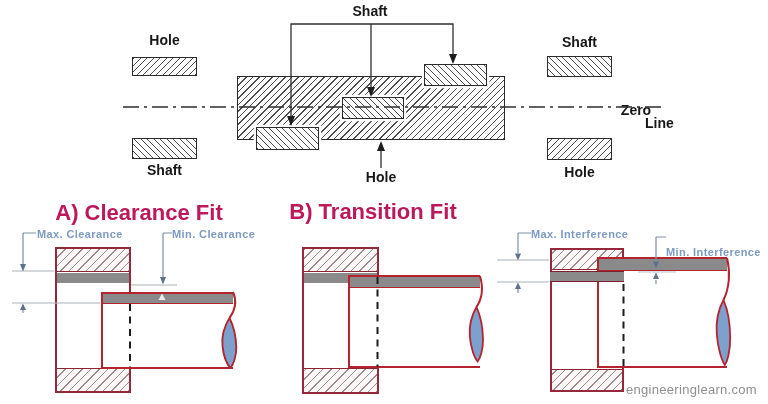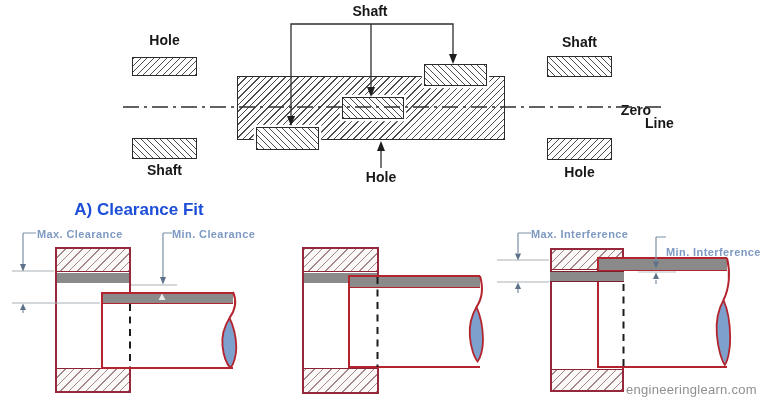--- a/index.html
+++ b/index.html
@@ -7,21 +7,21 @@
            font-family:"Liberation Sans", sans-serif; }
 
   
   .t-label { position:absolute; font-weight:bold; font-size:14px; color:#171717; text-align:center; }
   .t-rect { position:absolute; border:1.6px solid #2b2b2b; box-sizing:border-box; background-color:#fefefe; }
   .hatchF { background-image:repeating-linear-gradient(-45deg, rgba(45,45,45,.85) 0 1px, transparent 1px 4.6px); }
   .hatchB { background-image:repeating-linear-gradient(45deg, rgba(45,45,45,.85) 0 1px, transparent 1px 4.6px); }
   .halo   { box-shadow:0 0 0 2.2px #ffffff; }
 
   
-  .fit-title { position:absolute; width:200px; text-align:center; font-weight:bold; font-size:17px; color:#1d4ed8; }
+  .fit-title { position:absolute; width:200px; text-align:center; font-weight:bold; font-size:22px; color:#be185d; }
   .blue-lbl  { position:absolute; font-weight:bold; font-size:11px; letter-spacing:.4px; color:#7e9ac2; white-space:nowrap; }
   .part-lbl  { position:absolute; width:46px; text-align:center; font-weight:bold; font-size:9.5px;
                letter-spacing:.6px; color:#7e9ac2; }
   .hole-col  { position:absolute; border:2px solid #96283c; box-sizing:border-box; background:#ffffff; z-index:3; }
   .fit-hatch { position:absolute; left:0; right:0;
                background-color:#fbf9f8;
                background-image:repeating-linear-gradient(-45deg, #a5888e 0 1px, transparent 1px 6px); }
   .fh-top    { top:0; border-bottom:1.5px solid #8e2433; }
   .fh-bot    { bottom:0; border-top:1.5px solid #8e2433; }
   .grayband  { position:absolute; left:0; right:0; background:#8a8a8a; }
@@ -66,20 +66,21 @@
     <div class="fit-hatch fh-top" style="height:22px;"></div>
     <div class="grayband" style="top:23.5px; height:10.5px;"></div>
     <div class="fit-hatch fh-bot" style="height:22px;"></div>
   </div>
   <div class="shaft" style="left:101px; top:292px; width:132px; height:77px;">
     <div class="shaft-band" style="height:8.5px;"></div>
   </div>
   <div class="part-lbl" style="left:55px; top:352px;">Hole</div>
   <div class="part-lbl" style="left:147px; top:352px;">Shaft</div>
 
+  <div class="fit-title" style="left:273px; top:199px;">B) Transition Fit</div>
   <div class="hole-col" style="left:302px; top:247px; width:77px; height:147px;">
     <div class="fit-hatch fh-top" style="height:22px;"></div>
     <div class="grayband" style="top:23.5px; height:10.5px;"></div>
     <div class="fit-hatch fh-bot" style="height:23px;"></div>
   </div>
   <div class="shaft" style="left:348px; top:275px; width:132px; height:93px;">
     <div class="shaft-band" style="height:9.5px;"></div>
   </div>
   <div class="part-lbl" style="left:302px; top:352px;">Hole</div>
   <div class="part-lbl" style="left:390px; top:352px;">Shaft</div>

